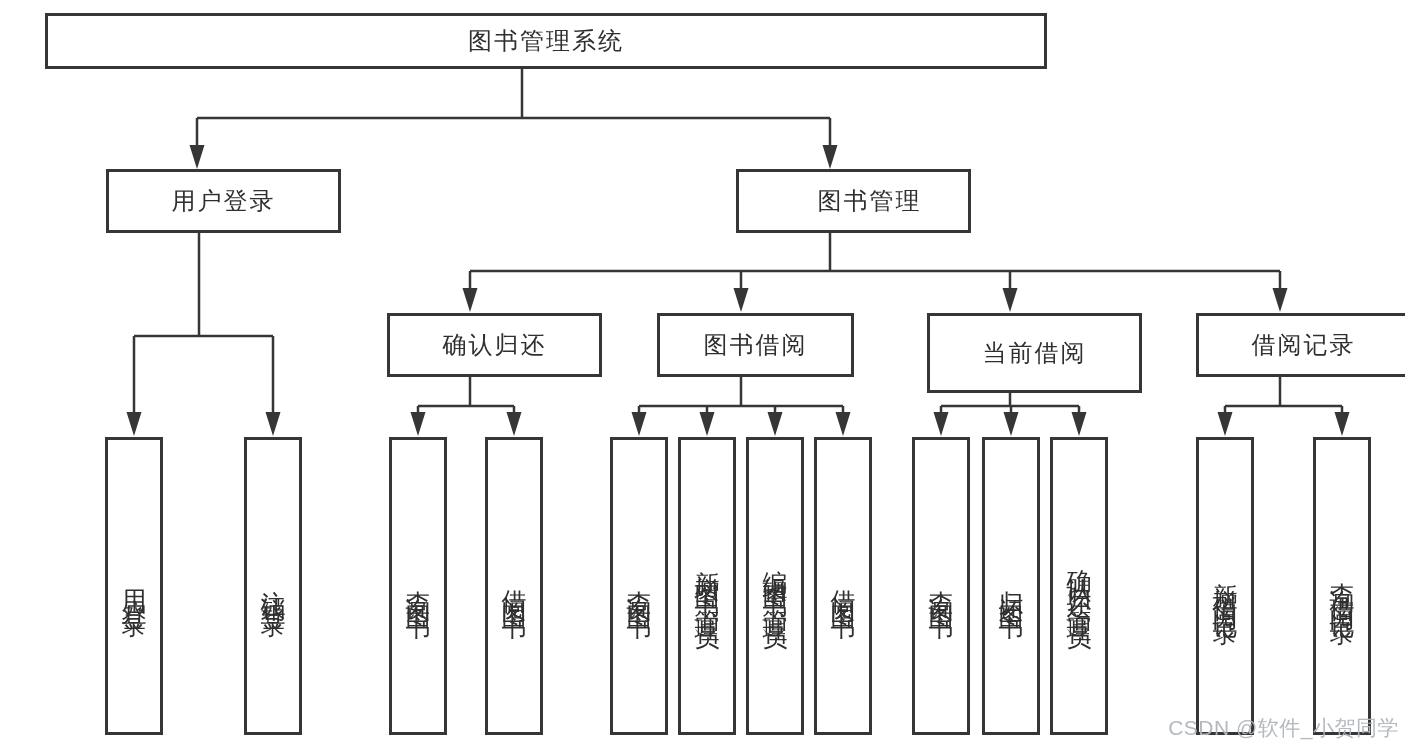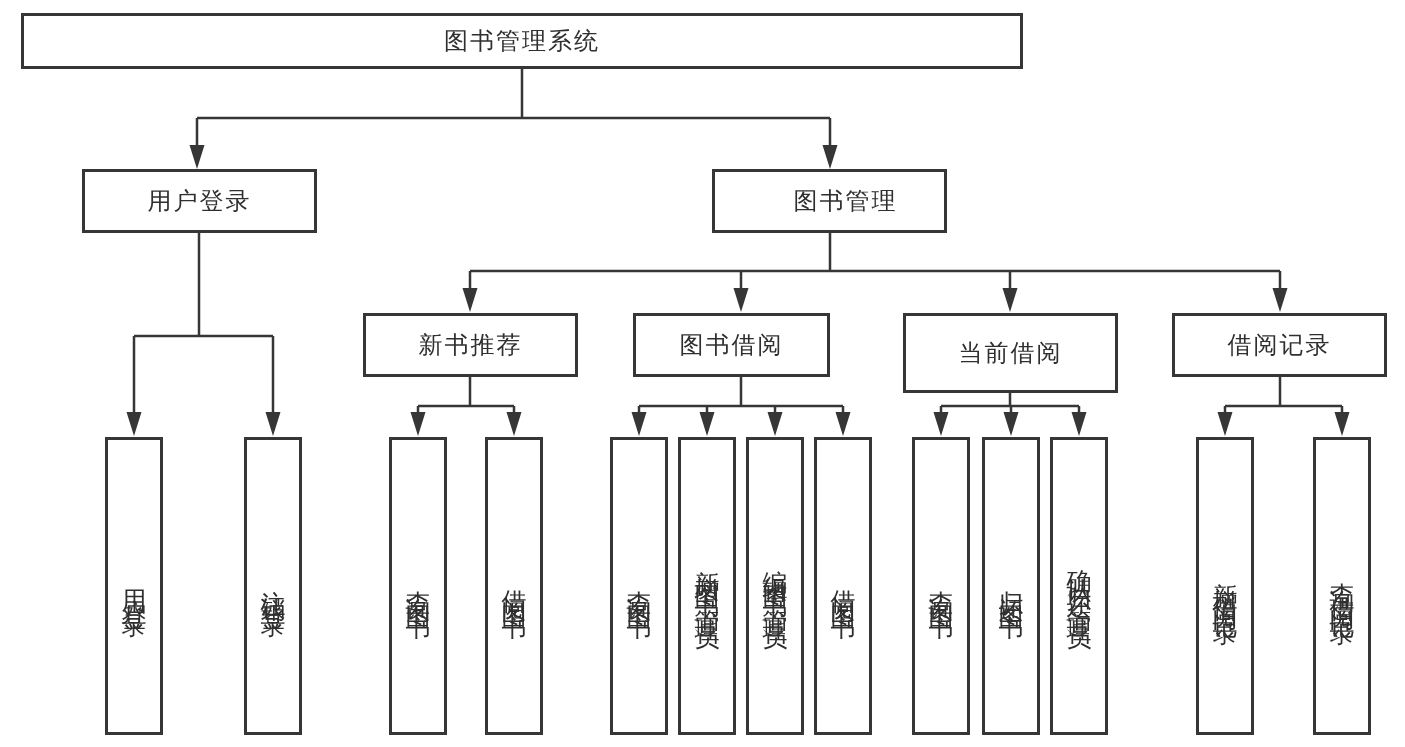--- a/index.html
+++ b/index.html
@@ -30,20 +30,21 @@
     background: #ffffff;
     display: flex;
     align-items: center;
     justify-content: center;
     color: #2f2f2f;
     z-index: 2;
   }
   .hnode {
     font-size: 24px;
     letter-spacing: 2px;
+    margin-left: 24px;
   }
   .vnode span {
     writing-mode: vertical-lr;
     text-orientation: mixed;
     font-size: 25px;
     line-height: 1;
     letter-spacing: 8px;
     color: #2f2f2f;
     white-space: nowrap;
   }
@@ -101,21 +102,21 @@
   </div>
 
   <div class="node hnode" style="left:82px; top:169px; width:235px; height:64px;">
     <span>用户登录</span>
   </div>
   <div class="node hnode" style="left:712px; top:169px; width:235px; height:64px;padding-left:32px;">
     <span>图书管理</span>
   </div>
 
   <div class="node hnode" style="left:363px; top:313px; width:215px; height:64px;">
-    <span>新书推荐</span>
+    <span>确认归还</span>
   </div>
   <div class="node hnode" style="left:633px; top:313px; width:197px; height:64px;">
     <span>图书借阅</span>
   </div>
   <div class="node hnode" style="left:903px; top:313px; width:215px; height:80px;">
     <span>当前借阅</span>
   </div>
   <div class="node hnode" style="left:1172px; top:313px; width:215px; height:64px;">
     <span>借阅记录</span>
   </div>
@@ -157,14 +158,15 @@
     <span>确认归还（管理员）</span>
   </div>
 
   <div class="node vnode" style="left:1196px; top:437px; width:58px; height:298px;">
     <span>新增借阅记录</span>
   </div>
   <div class="node vnode" style="left:1313px; top:437px; width:58px; height:298px;">
     <span>查询借阅记录</span>
   </div>
 
+  <div class="watermark">CSDN @软件_小贺同学</div>
 
 </div>
 
 </body></html>

